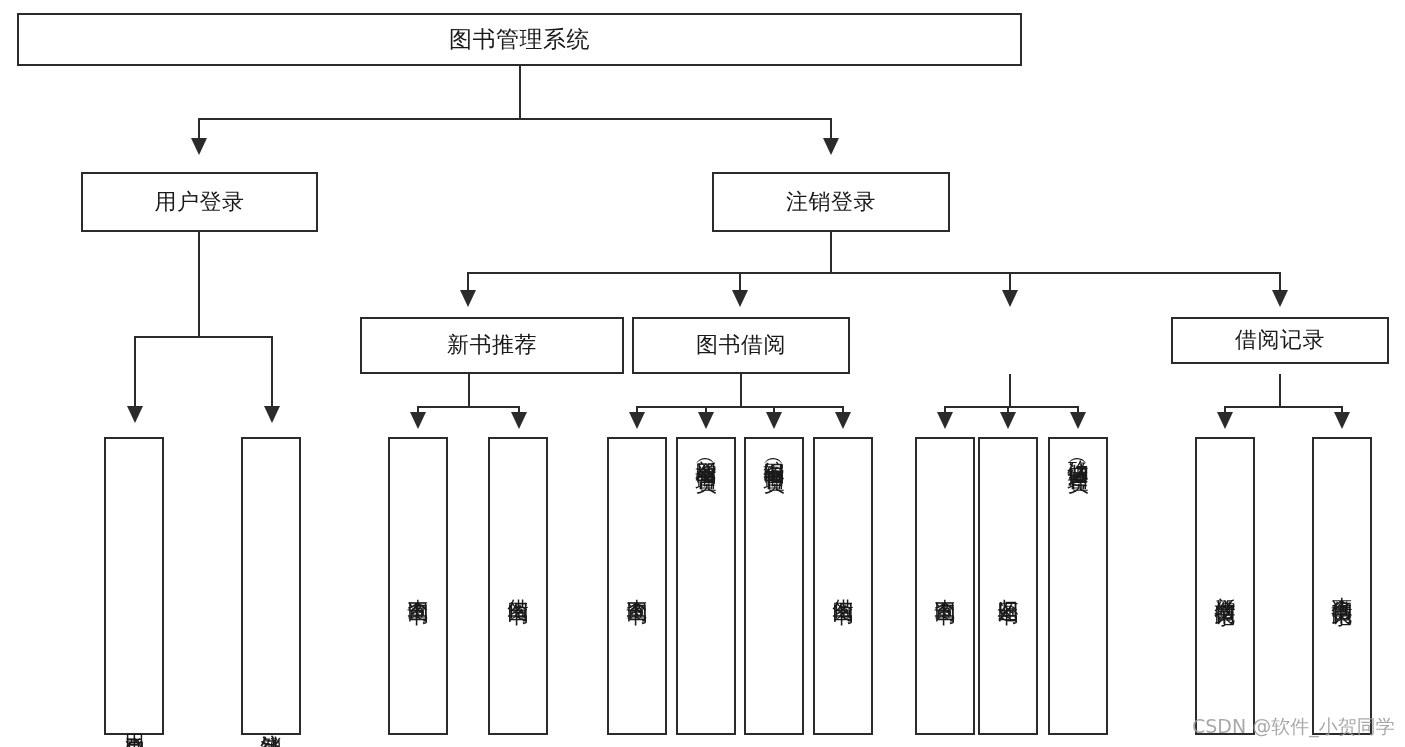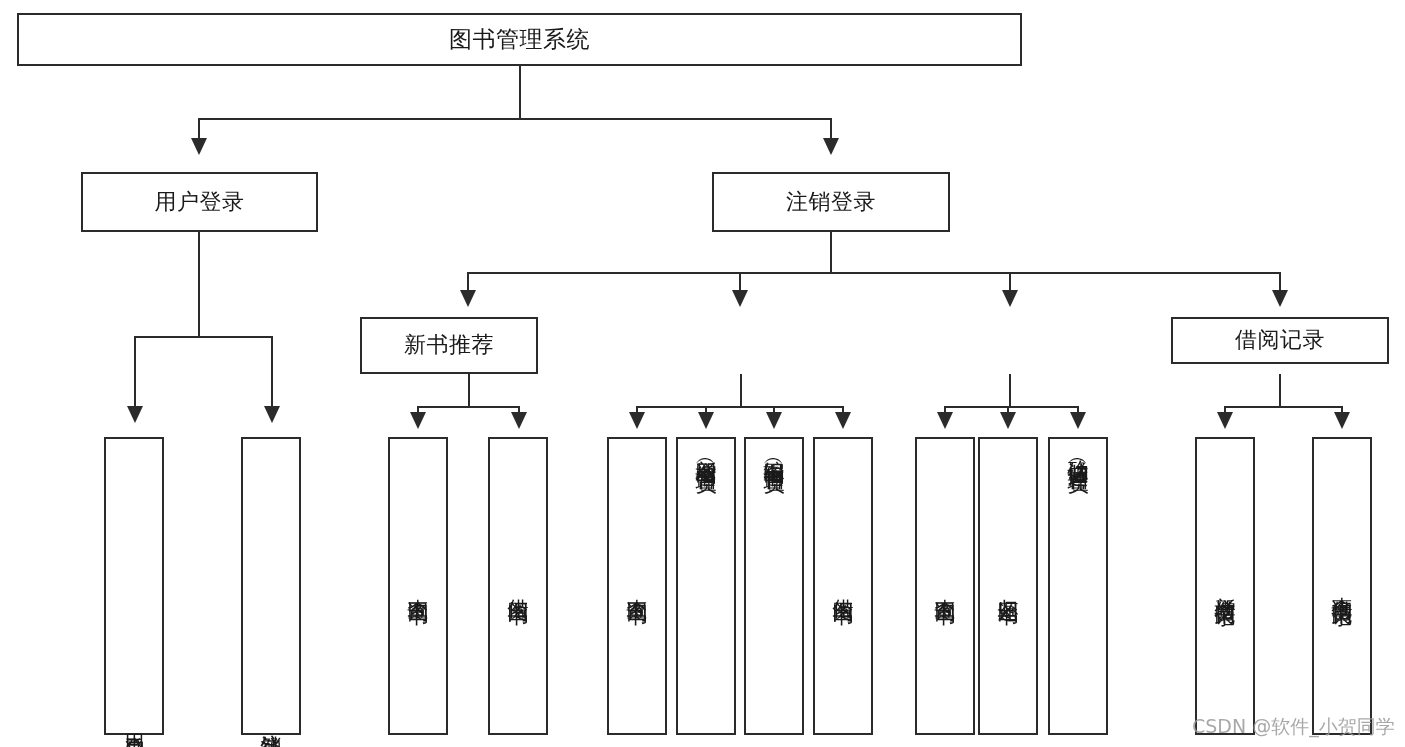--- a/index.html
+++ b/index.html
@@ -124,22 +124,25 @@
 
   <div class="conn v" style="left:739px; top:272px; width:2px; height:22px;"></div>
   <div class="arrow" style="left:732px; top:290px;"></div>
 
   <div class="conn v" style="left:1009px; top:272px; width:2px; height:22px;"></div>
   <div class="arrow" style="left:1002px; top:290px;"></div>
 
   <div class="conn v" style="left:1279px; top:272px; width:2px; height:22px;"></div>
   <div class="arrow" style="left:1272px; top:290px;"></div>
 
-  <div class="node horiz" style="left:360px; top:317px; width:178px; height:57px;">
+  <div class="node horiz" style="left:360px; top:317px; width:264px; height:57px;">
     <span class="node-label">新书推荐</span>
+  </div>
+  <div class="node horiz" style="left:632px; top:317px; width:218px; height:57px;">
+    <span class="node-label">图书借阅</span>
   </div>
   <div class="node horiz" style="left:1171px; top:317px; width:218px; height:47px;">
     <span class="node-label">借阅记录</span>
   </div>
 
   <div class="conn v" style="left:468px; top:374px; width:2px; height:34px;"></div>
   <div class="conn h" style="left:417px; top:406px; width:103px; height:2px;"></div>
   <div class="conn v" style="left:417px; top:406px; width:2px; height:10px;"></div>
   <div class="arrow" style="left:410px; top:412px;"></div>
   <div class="conn v" style="left:518px; top:406px; width:2px; height:10px;"></div>

